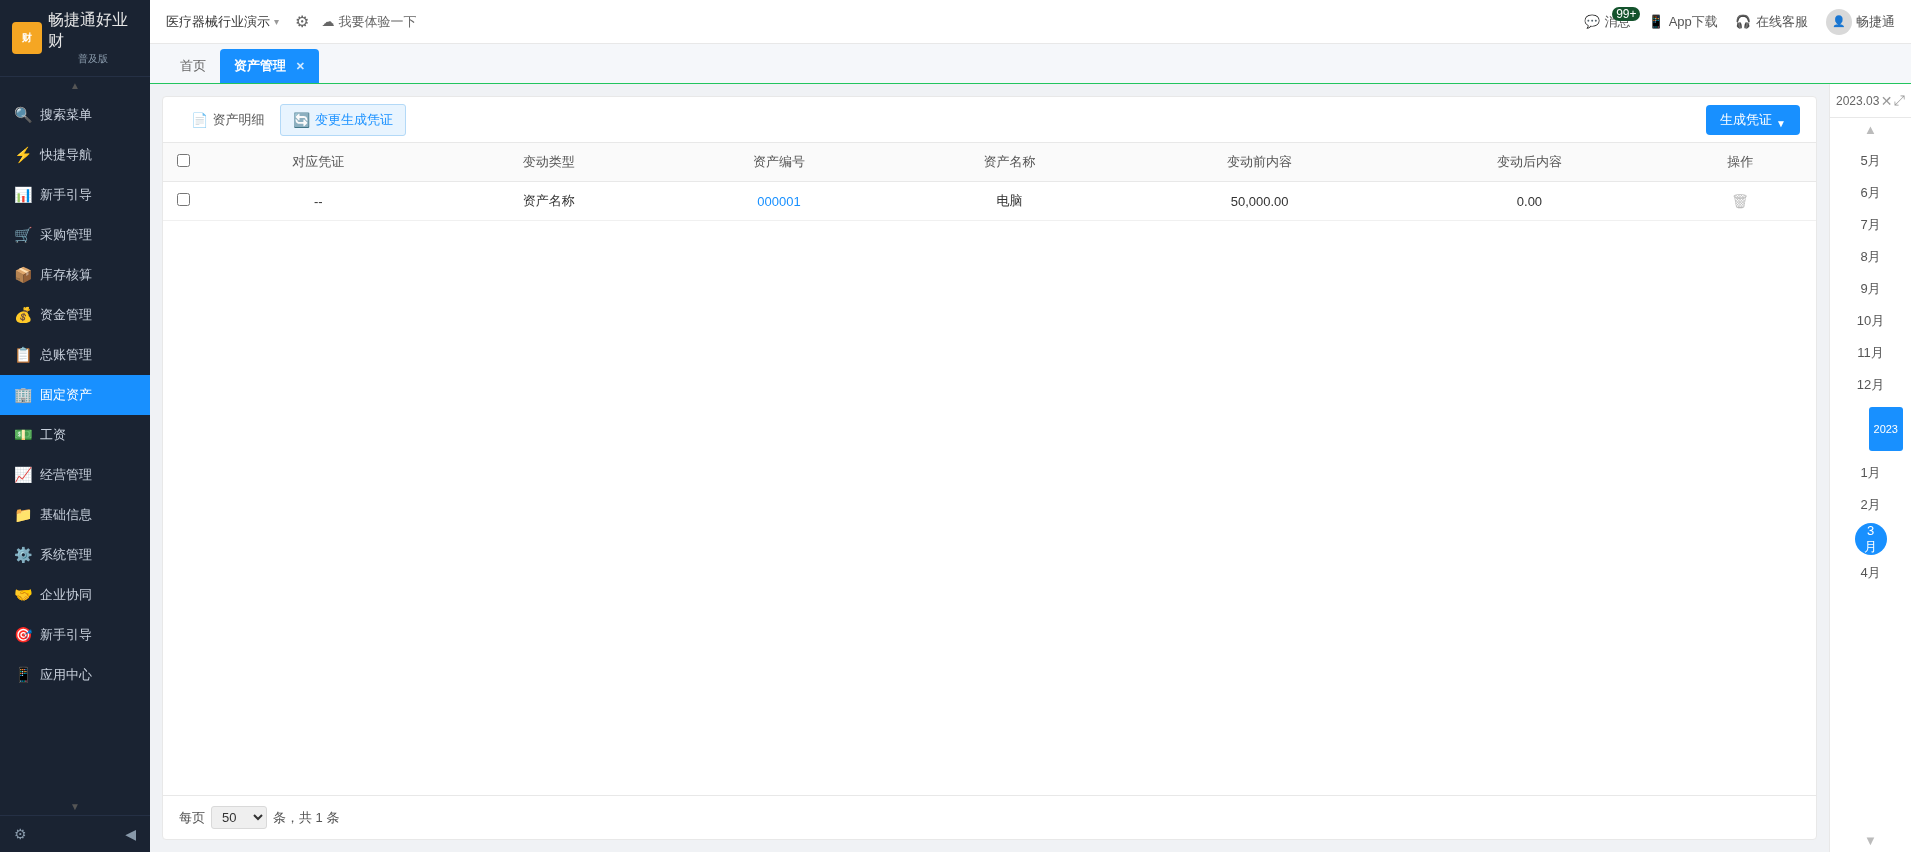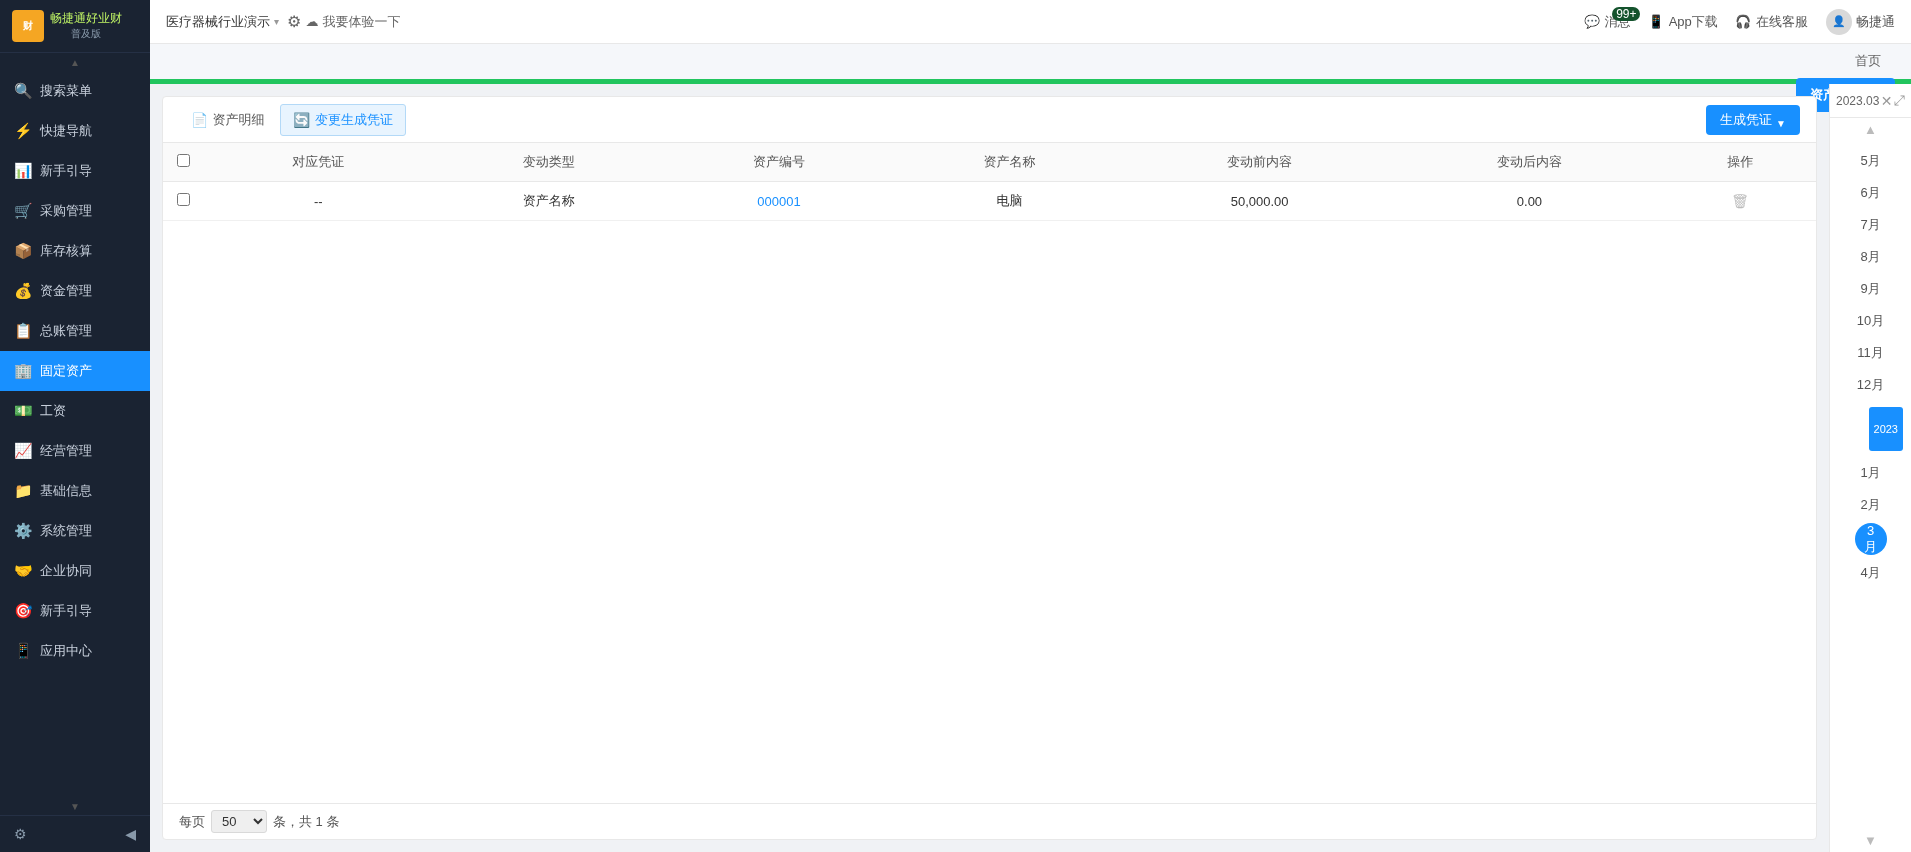--- a/index.html
+++ b/index.html
@@ -23,21 +23,21 @@
       gap: 6px;
       border-bottom: 1px solid #253045;
     }
     .logo-icon {
       width: 32px; height: 32px;
       background: #f5a623;
       border-radius: 4px;
       display: flex; align-items: center; justify-content: center;
       color: white; font-weight: bold; font-size: 10px;
     }
-    .logo-text { font-size: 12px; color: #bef264; line-height: 1.3; }
+    .logo-text { font-size: 16px; color: #e5e5e5; line-height: 1.3; }
     .logo-sub { font-size: 10px; color: #8899aa; text-align: center; }
     .sidebar-scroll { flex: 1; overflow-y: auto; overflow-x: hidden; }
     .sidebar-scroll::-webkit-scrollbar { width: 4px; }
     .sidebar-scroll::-webkit-scrollbar-thumb { background: #3a4a5a; border-radius: 2px; }
     .sidebar-item {
       display: flex; align-items: center; gap: 8px;
       padding: 11px 14px;
       cursor: pointer;
       font-size: 13px;
       color: #c8d0dc;
@@ -61,21 +61,21 @@
       overflow: hidden;
     }
 
     
     .topbar {
       background: #fff;
       height: 44px;
       display: flex; align-items: center;
       padding: 0 16px;
       border-bottom: 1px solid #e8e8e8;
-      gap: 4px;
+      gap: 12px;
     }
     .topbar-company {
       display: flex; align-items: center; gap: 4px;
       font-size: 13px; color: #333; cursor: pointer;
     }
     .topbar-company .chevron { color: #999; font-size: 10px; }
     .topbar-settings { color: #666; cursor: pointer; font-size: 16px; margin-left: 4px; }
     .topbar-feedback {
       display: flex; align-items: center; gap: 4px;
       color: #666; font-size: 13px; cursor: pointer;
@@ -99,22 +99,21 @@
       background: #d9d9d9; display: flex; align-items: center; justify-content: center;
       font-size: 11px; color: #666;
     }
 
     
     .nav-tabs {
       background: #f5f7fa;
       height: 40px;
       display: flex; align-items: flex-end;
       padding: 0 16px;
-      border-bottom: 5px solid #22c55e;
-      flex-direction: column;
+      border-bottom: 1px solid #22c55e;
     }
     .nav-tab {
       padding: 8px 14px;
       font-size: 13px; color: #666; cursor: pointer;
       border-radius: 4px 4px 0 0;
     }
     .nav-tab.active {
       background: #1890ff; color: #fff; font-weight: bold;
     }
     .nav-tab .close-x { margin-left: 6px; font-size: 11px; opacity: 0.8; }
@@ -170,21 +169,21 @@
     td {
       padding: 10px 12px; text-align: center; color: #333;
       border-bottom: 1px solid #f0f0f0;
     }
     .checkbox-col { width: 40px; }
     input[type="checkbox"] { cursor: pointer; }
     .delete-icon { color: #bbb; cursor: pointer; font-size: 14px; }
 
     
     .table-footer {
-      height: 36px;
+      height: 44px;
       border-top: 1px solid #e8e8e8;
       display: flex; align-items: center;
       padding: 0 16px;
       gap: 6px;
       font-size: 13px; color: #555;
     }
     .page-size-select {
       border: 1px solid #d9d9d9; border-radius: 3px;
       padding: 2px 6px; font-size: 13px; color: #333;
     }

